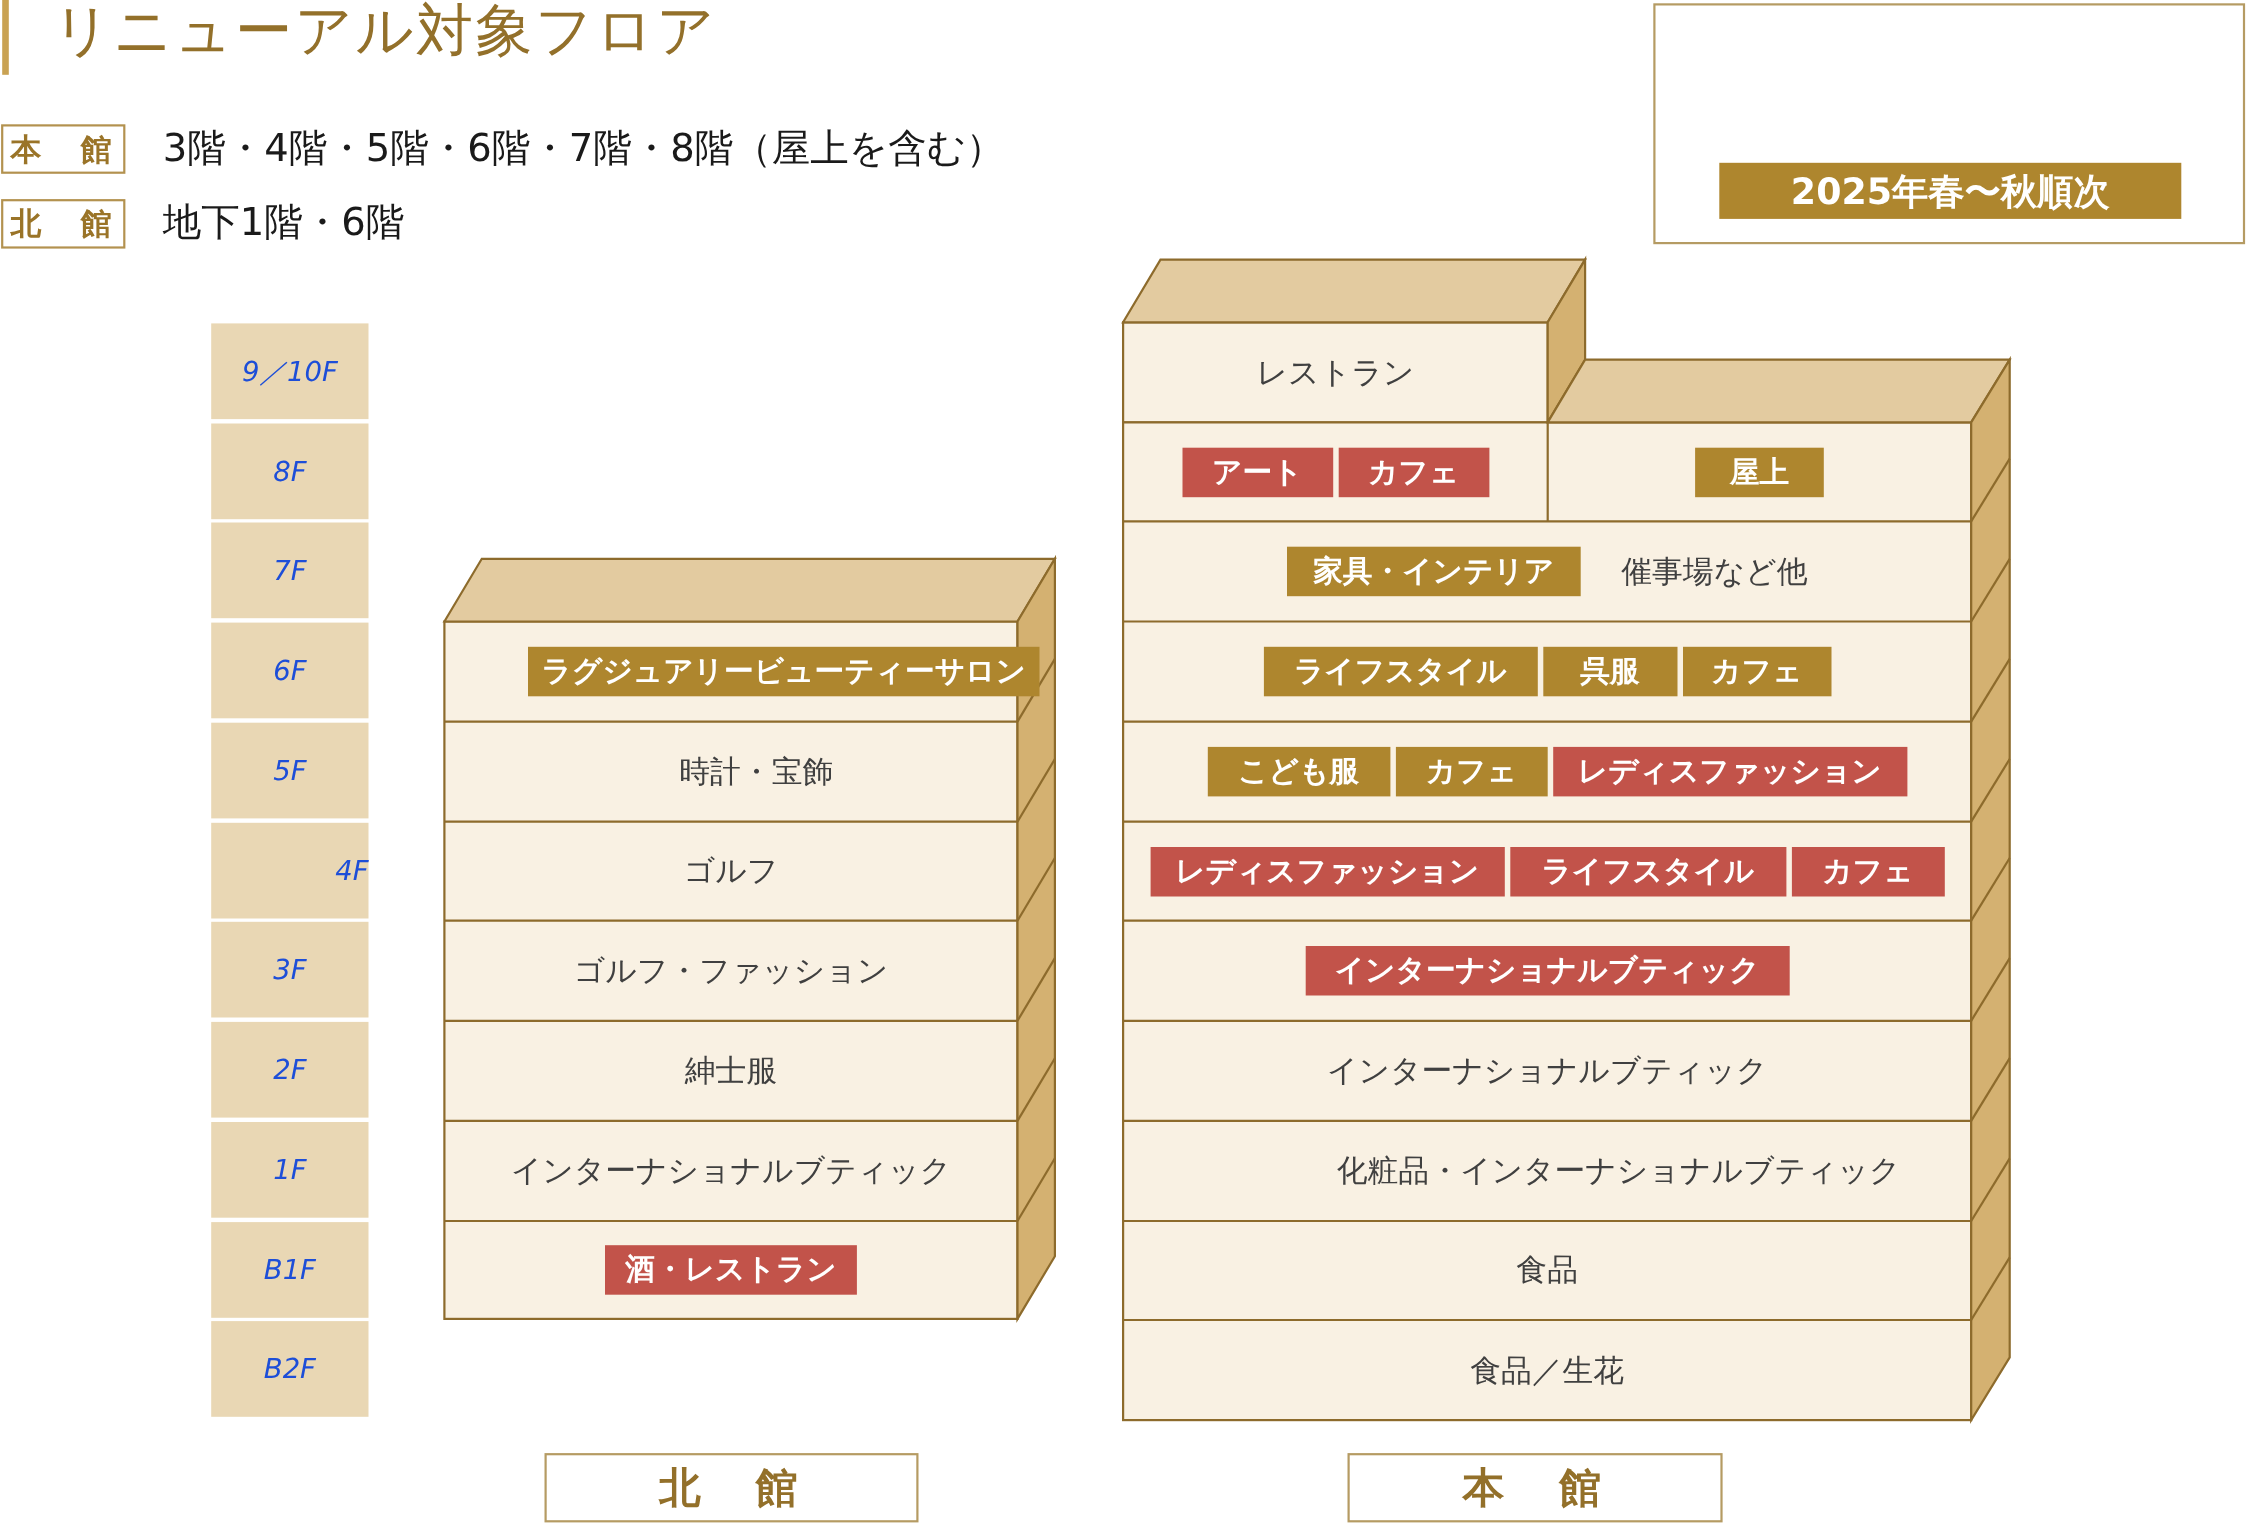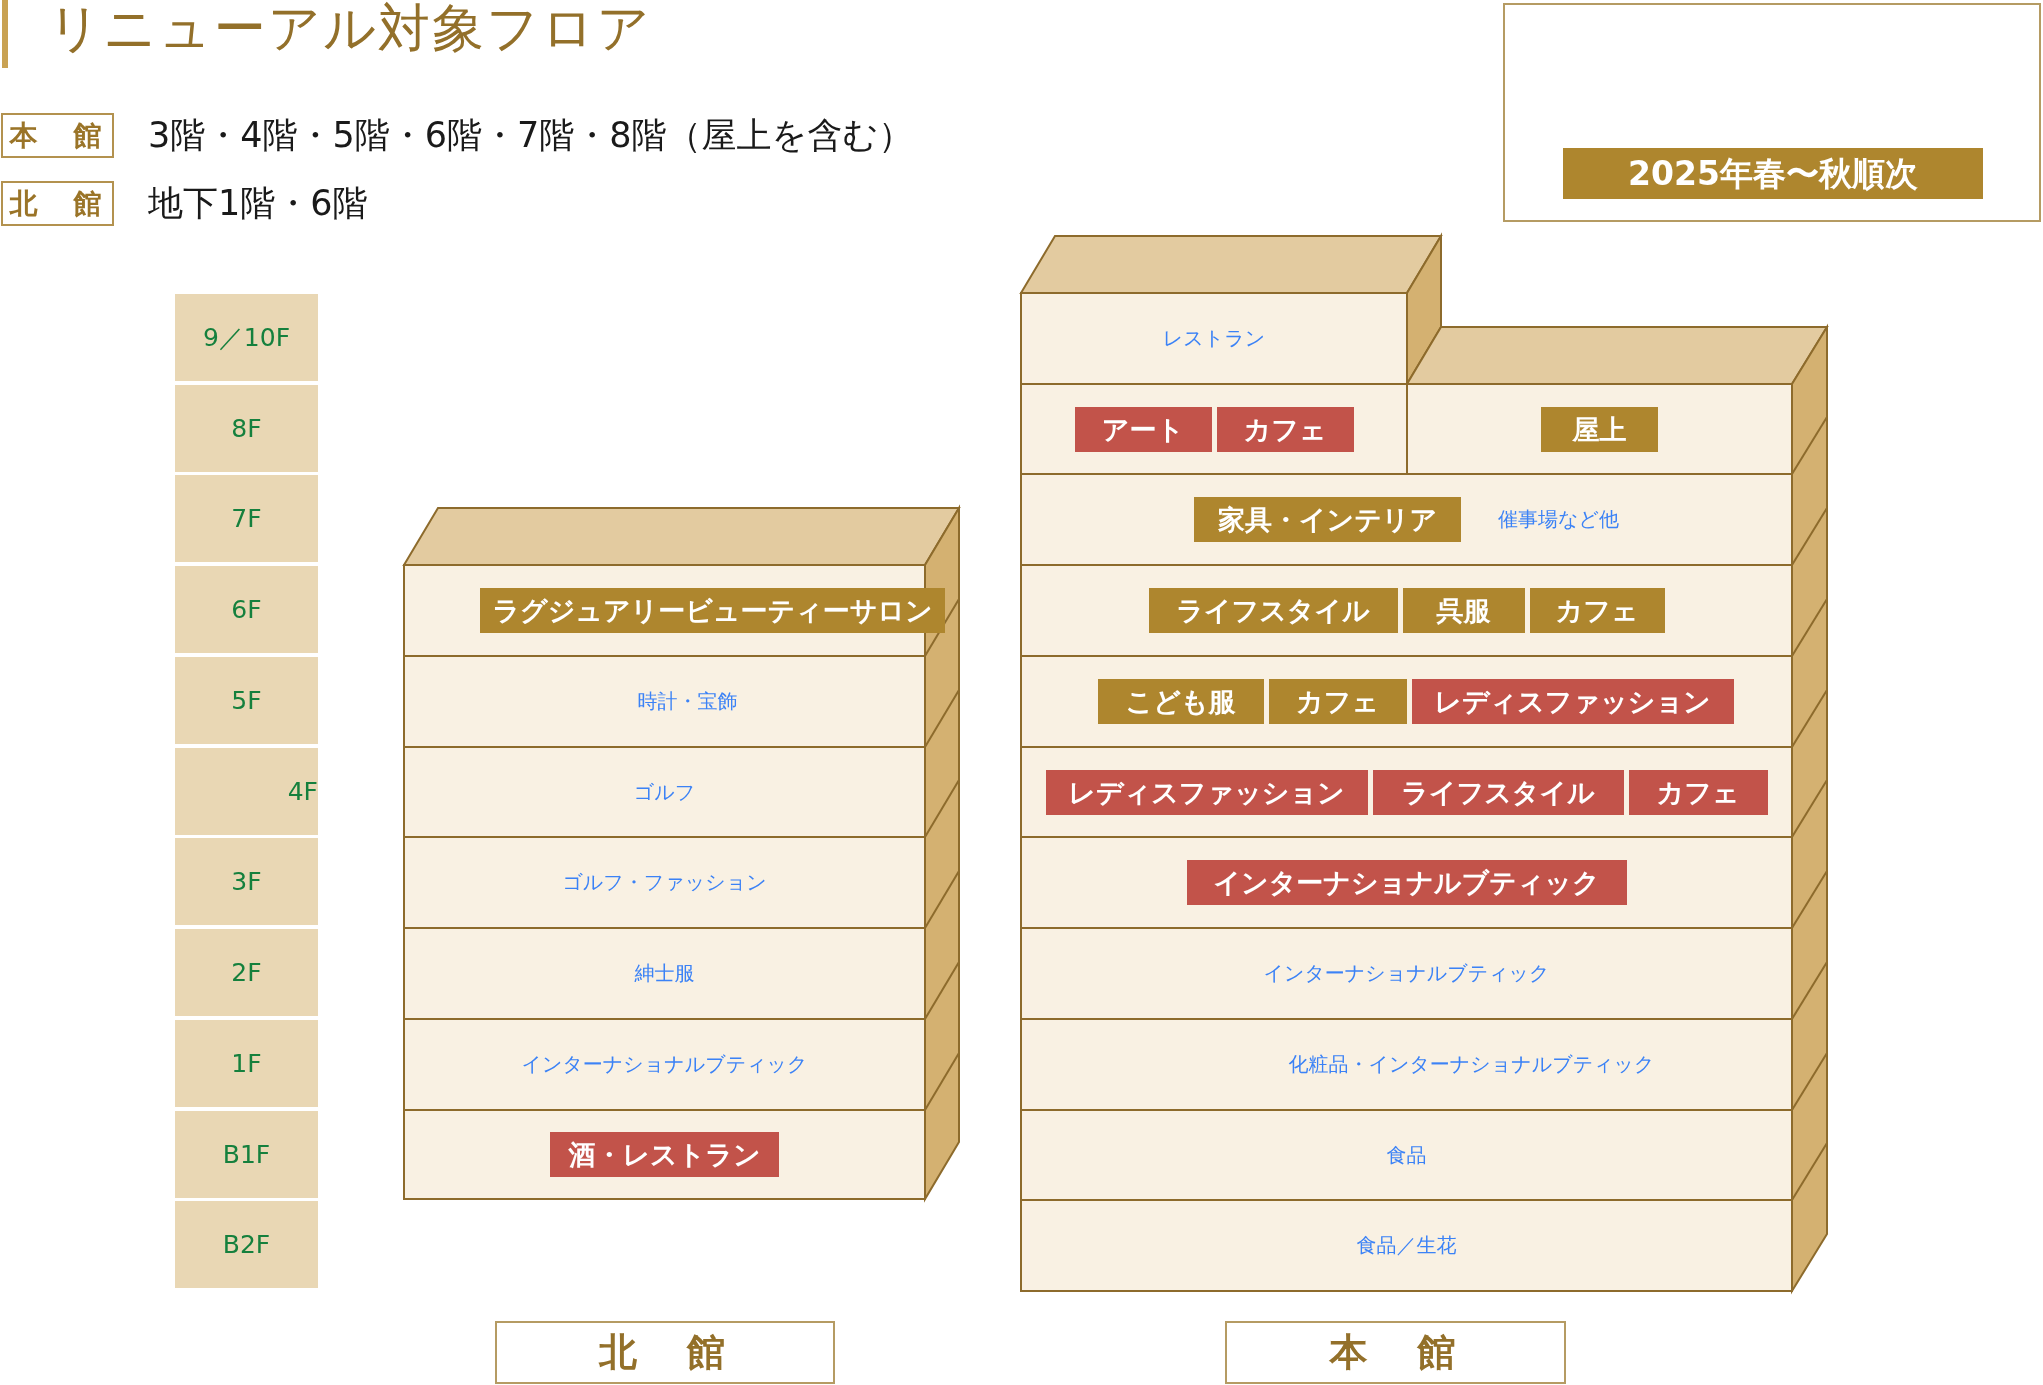--- a/index.html
+++ b/index.html
@@ -31,27 +31,27 @@
   }
   .period {
     position: absolute; left: 58px; width: 420px; height: 51px; line-height: 51px; text-align: center;
     color: #fff; font-size: 33px; font-weight: bold; white-space: nowrap; overflow: hidden;
   }
   .red { background: #c2534a; }
   .gold { background: #ae862e; }
 
   
   .floor-label {
-    left: 175px; width: 143px; height: 87px; background: #e9d7b4; text-align: center;
-    line-height: 87px; font-size: 25px; color: #15803d;
+    left: 192px; width: 143px; height: 87px; background: #e9d7b4; text-align: center;
+    line-height: 87px; font-size: 25px; color: #1d4ed8; font-style: italic;
   }
 
   
   .row { position: absolute; display: flex; align-items: center; justify-content: center; gap: 5px; }
-  .row-text { font-size: 20px; color: #3b82f6; white-space: nowrap; }
+  .row-text { font-size: 28px; color: #404040; white-space: nowrap; }
   .chip {
     height: 45px; line-height: 45px; color: #fff; font-weight: bold; font-size: 27px;
     text-align: center; white-space: nowrap; overflow: hidden; flex: none;
   }
 
   .bottom-tag {
     top: 1321px; height: 59px; border: 2px solid #b59b63; background: #fff; color: #93702a;
     font-weight: bold; font-size: 38px; line-height: 59px; text-align: center; letter-spacing: 6px;
     white-space: nowrap;
   }

